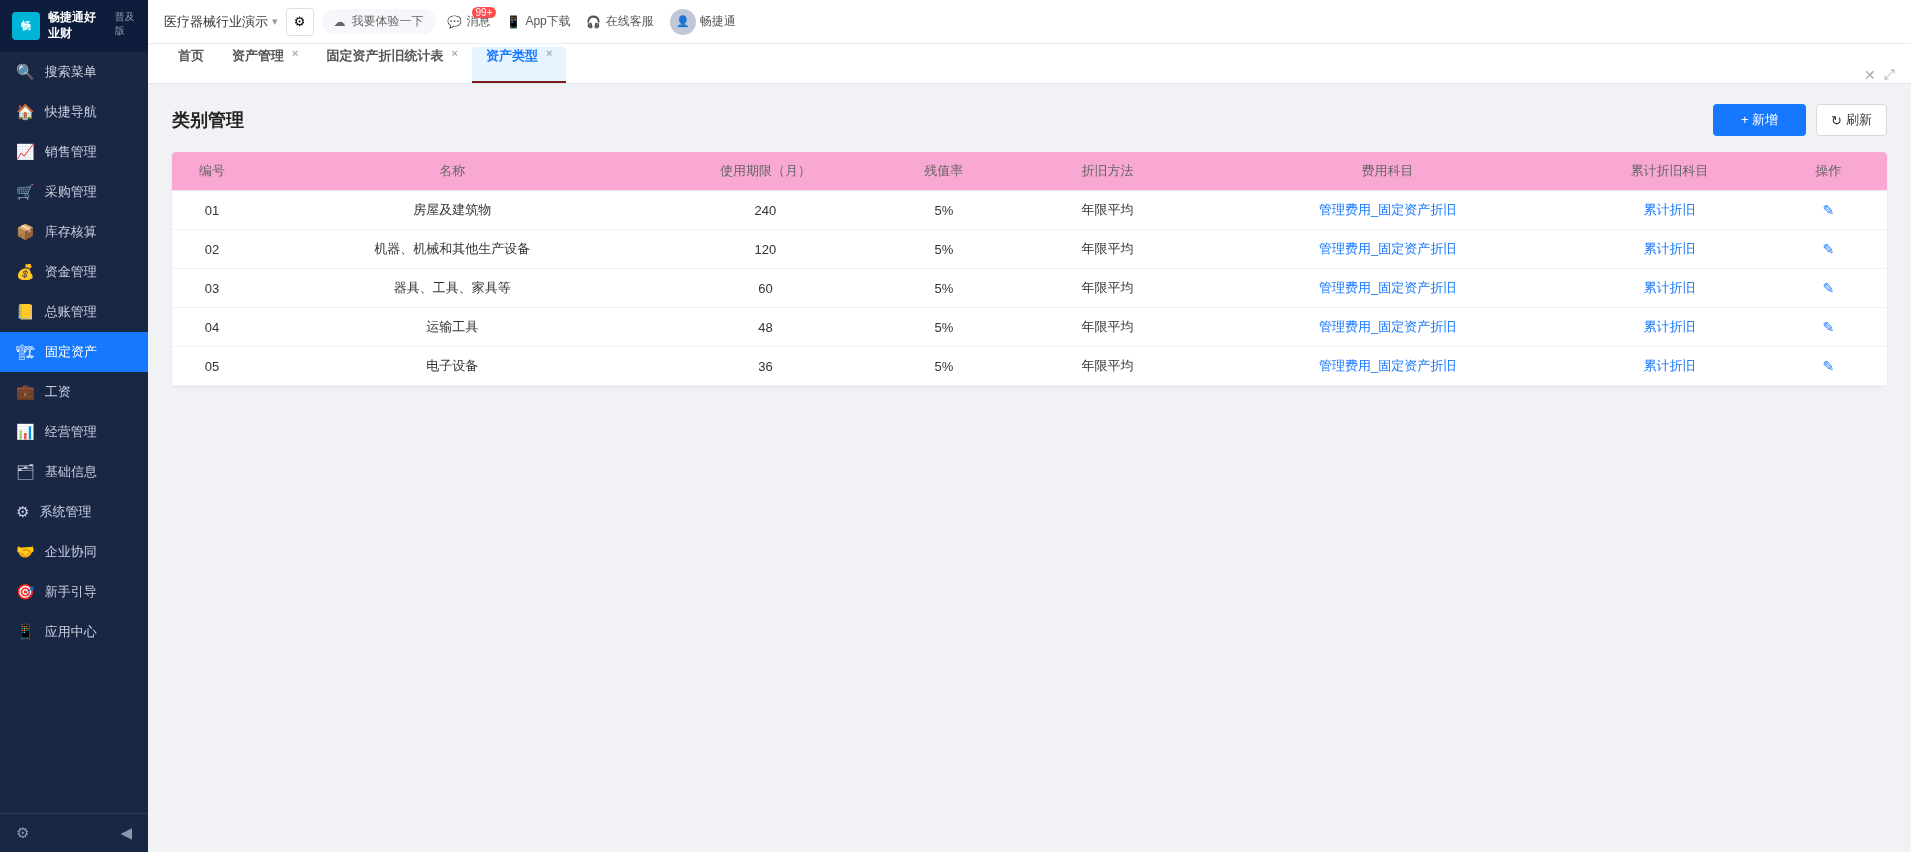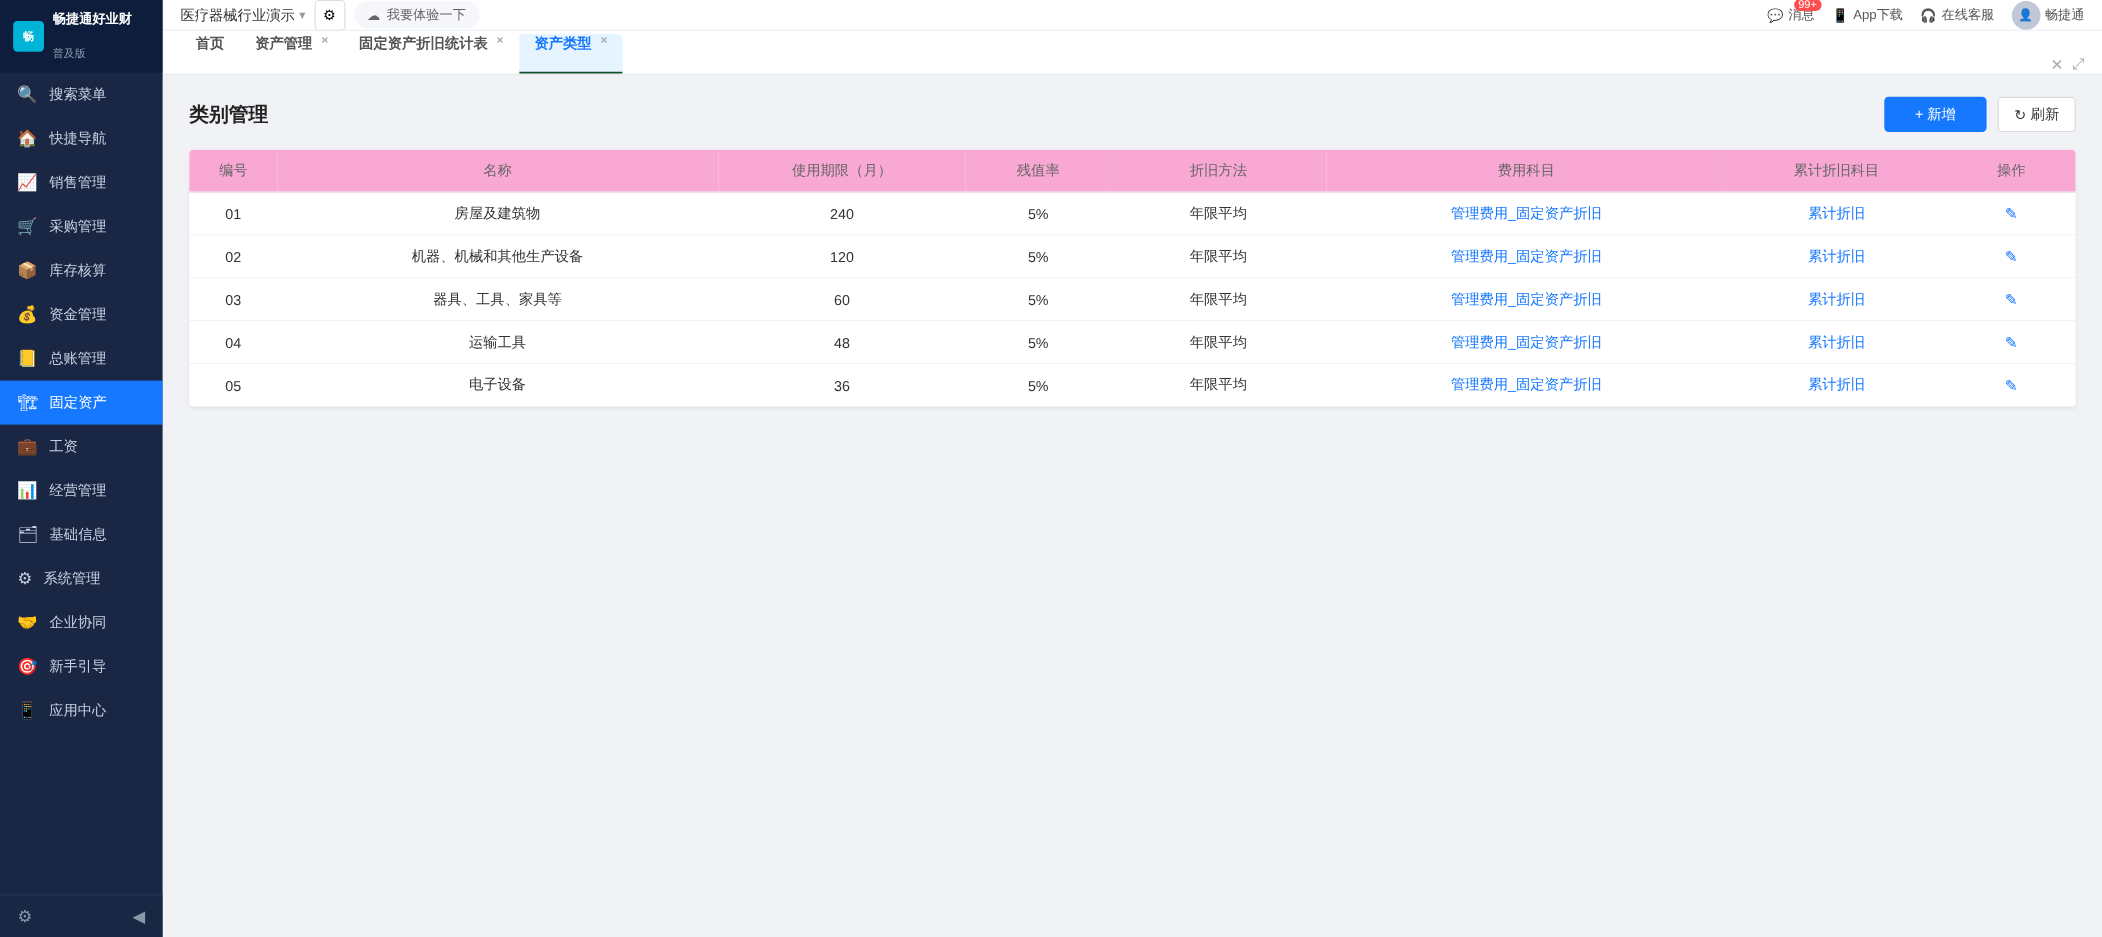--- a/index.html
+++ b/index.html
@@ -23,21 +23,21 @@
       gap: 8px;
       min-height: 52px;
     }
     #sidebar-logo-icon {
       width: 28px; height: 28px;
       background: #00b4d8;
       border-radius: 4px;
       display: flex; align-items: center; justify-content: center;
       font-size: 10px; color: white; font-weight: bold; flex-shrink: 0;
     }
-    #sidebar-title-group { display: flex; flex-direction: column; gap: 16px; }
+    #sidebar-title-group { display: flex; flex-direction: row; gap: 16px; }
     #sidebar-app-name { font-size: 12px; color: #fff; font-weight: bold; line-height: 1.3; }
     #sidebar-version { font-size: 10px; color: #8899aa; }
 
     #sidebar-scroll { flex: 1; overflow-y: auto; overflow-x: hidden; }
     #sidebar-scroll::-webkit-scrollbar { width: 4px; }
     #sidebar-scroll::-webkit-scrollbar-thumb { background: #2a3a5a; }
 
     .sidebar-item {
       display: flex; align-items: center; gap: 10px;
       padding: 11px 16px;
@@ -64,27 +64,26 @@
       flex: 1;
       display: flex;
       flex-direction: column;
       background: #f0f2f5;
       overflow: hidden;
     }
 
     
     #topbar {
       background: #fff;
-      height: 28px;
+      height: 44px;
       display: flex;
       align-items: center;
       padding: 0 16px;
       border-bottom: 1px solid #e8ecf0;
       gap: 12px;
-      justify-content: space-between;
     }
     #topbar-left { display: flex; align-items: center; gap: 8px; }
     #topbar-demo {
       font-size: 13px; color: #333;
       display: flex; align-items: center; gap: 4px; cursor: pointer;
     }
     #topbar-chevron { color: #999; font-size: 11px; }
     #topbar-settings-btn {
       width: 28px; height: 28px; border: 1px solid #ddd; border-radius: 4px;
       display: flex; align-items: center; justify-content: center; cursor: pointer; background: #fff;
@@ -117,21 +116,21 @@
       display: flex; align-items: flex-start; gap: 6px;
       padding: 0 14px;
       height: 36px;
       font-size: 13px;
       cursor: pointer;
       border-bottom: 2px solid transparent;
       color: #555;
       white-space: nowrap;
       font-weight: bold;
     }
-    .tab.active { color: #1677ff; border-bottom: 2px solid #14532d; background: #e6f4ff; border-radius: 4px 4px 0 0; }
+    .tab.active { color: #1677ff; border-bottom: 2px solid #7f1d1d; background: #e6f4ff; border-radius: 4px 4px 0 0; }
     .tab-close { font-size: 11px; color: #aaa; cursor: pointer; margin-left: 2px; }
     #tab-window-controls { margin-left: auto; display: flex; align-items: center; gap: 8px; color: #aaa; font-size: 14px; }
     #tab-window-controls span { cursor: pointer; }
 
     
     #content {
       flex: 1; overflow-y: auto; padding: 20px 24px;
       background: #f0f2f5;
     }
 

